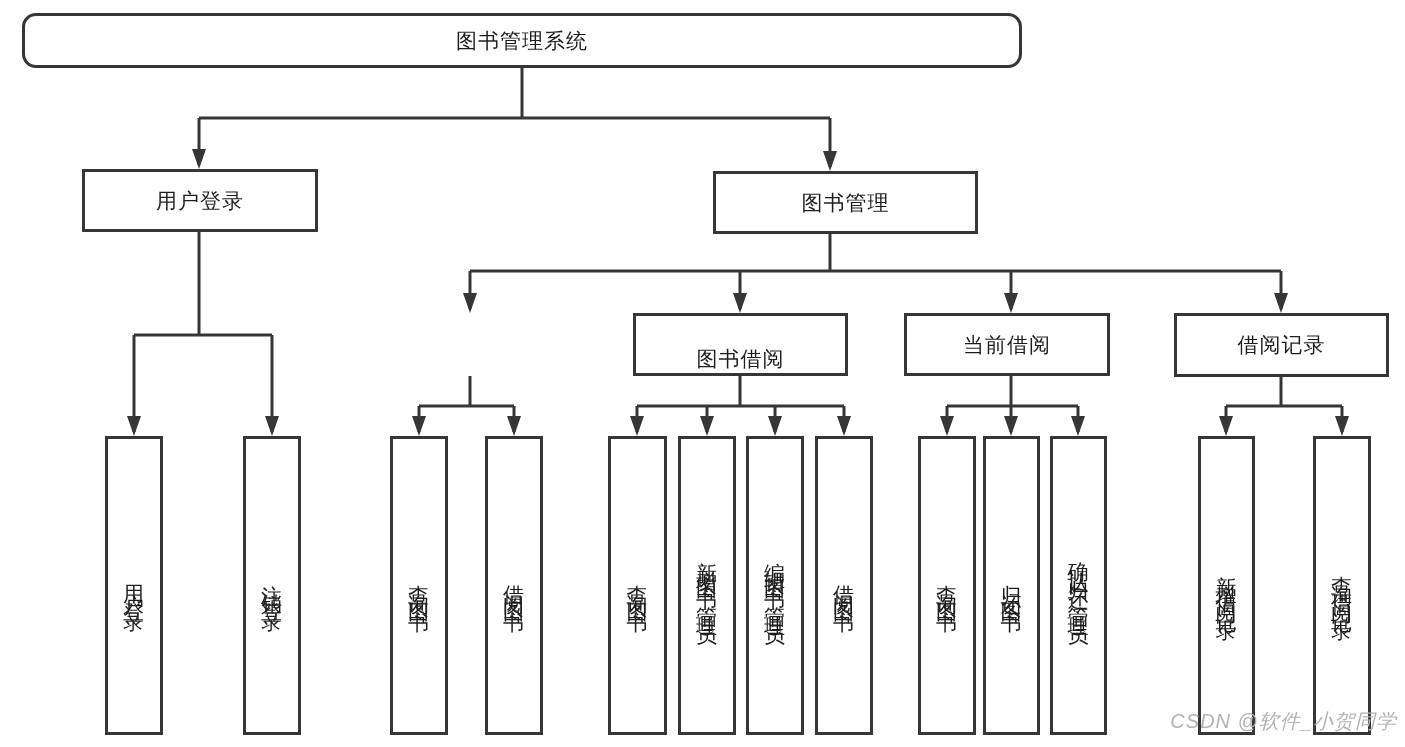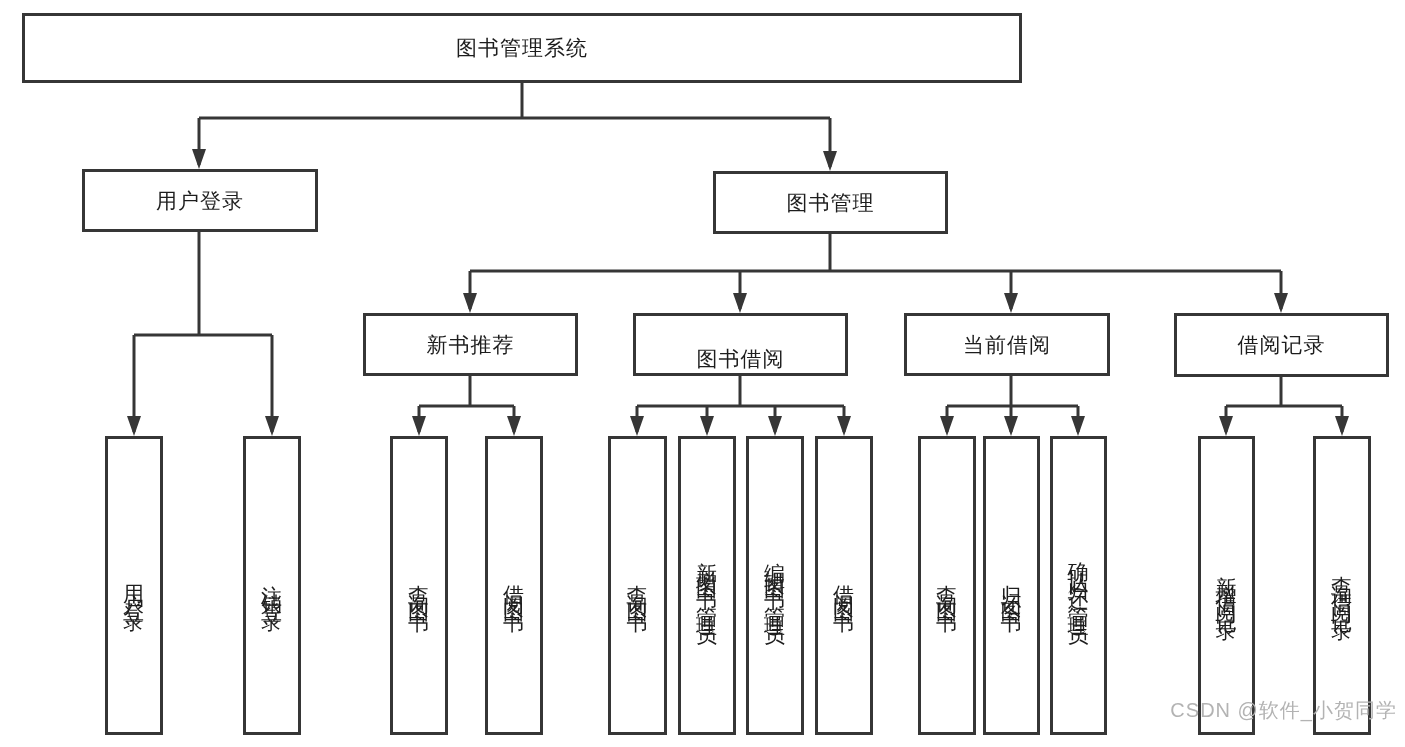--- a/index.html
+++ b/index.html
@@ -41,26 +41,27 @@
     writing-mode: vertical-rl;
     text-orientation: mixed;
     letter-spacing: 9px;
     line-height: 1.1;
     font-size: 21px;
   }
   .hnode span { white-space: nowrap; }
   #watermark {
     position: absolute;
     right: 8px;
-    bottom: 23px;
+    bottom: 12px;
     font-size: 20px;
     letter-spacing: 1px;
     color: var(--watermark-color);
     z-index: 5;
     white-space: nowrap;
+    font-style: italic;
   }
 </style>
 </head>
 <body>
 
 <div id="canvas">
 
   <svg id="connectors" viewBox="0 0 1405 747" xmlns="http://www.w3.org/2000/svg">
     <defs>
       <marker id="arrow" viewBox="0 0 10 10" refX="8" refY="5" markerWidth="20" markerHeight="20" markerUnits="userSpaceOnUse" orient="auto">
@@ -116,34 +117,31 @@
     </g>
 
     <g>
       <line x1="1281" y1="376" x2="1281" y2="406"></line>
       <line x1="1226" y1="406" x2="1342" y2="406"></line>
       <line x1="1226" y1="406" x2="1226" y2="432" marker-end="url(#arrow)"></line>
       <line x1="1342" y1="406" x2="1342" y2="432" marker-end="url(#arrow)"></line>
     </g>
   </svg>
 
-  <div class="node hnode" style="left:22px; top:13px; width:1000px; height:70px;">
+  <div class="node hnode" style="left:22px; top:13px; width:1000px; height:55px;border-radius:14px;">
     <span>图书管理系统</span>
   </div>
 
   <div class="node hnode" style="left:82px; top:169px; width:236px; height:63px;">
     <span>用户登录</span>
   </div>
-  <div class="node hnode" style="left:713px; top:171px; width:235px; height:63px;">
+  <div class="node hnode" style="left:713px; top:171px; width:265px; height:63px;">
     <span>图书管理</span>
   </div>
 
-  <div class="node hnode" style="left:363px; top:313px; width:215px; height:63px;">
-    <span>新书推荐</span>
-  </div>
   <div class="node hnode" style="left:633px; top:313px; width:215px; height:63px;align-items:flex-end;">
     <span>图书借阅</span>
   </div>
   <div class="node hnode" style="left:904px; top:313px; width:206px; height:63px;">
     <span>当前借阅</span>
   </div>
   <div class="node hnode" style="left:1174px; top:313px; width:215px; height:64px;">
     <span>借阅记录</span>
   </div>
 

